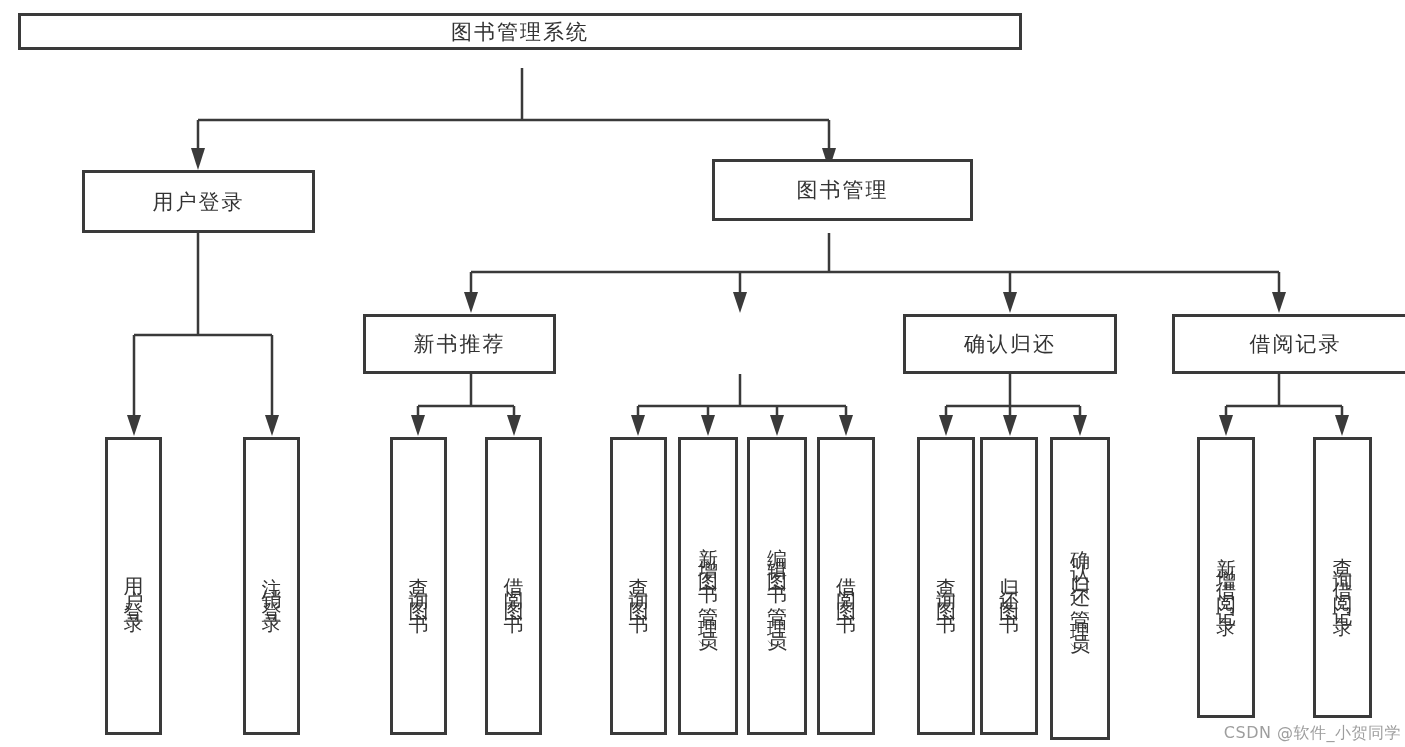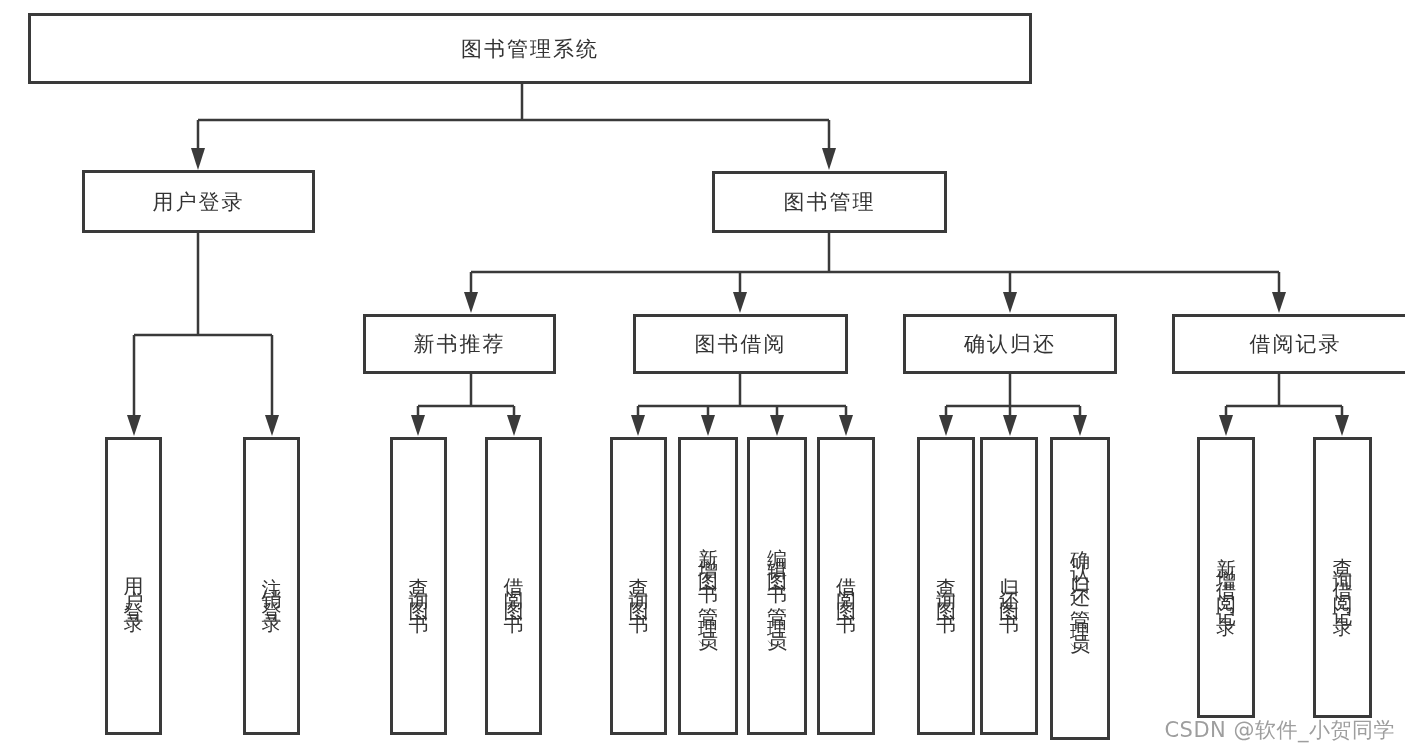--- a/index.html
+++ b/index.html
@@ -13,21 +13,21 @@
     display:flex;align-items:center;justify-content:center;
   }
   .lbl{
     font-size:21px;letter-spacing:2px;color:#333333;white-space:nowrap;
   }
   .vlbl{
     writing-mode:vertical-rl;text-orientation:mixed;
     font-size:20px;letter-spacing:12px;line-height:1.05;color:#333333;white-space:nowrap;
   }
   .watermark{
-    position:absolute;right:10px;bottom:3px;font-size:21px;color:#9e9e9e;
+    position:absolute;right:4px;bottom:3px;font-size:16px;color:#9e9e9e;
     letter-spacing:0.5px;white-space:nowrap;
   }
 </style>
 </head>
 <body>
 
 <div class="stage">
 
   <svg class="connectors" width="1405" height="747" viewBox="0 0 1405 747">
     <g stroke="#3a3a3a" stroke-width="2.5" fill="none">
@@ -62,36 +62,33 @@
       <polygon points="770,415 784,415 777,436"></polygon>
       <polygon points="839,415 853,415 846,436"></polygon>
       <polygon points="939,415 953,415 946,436"></polygon>
       <polygon points="1003,415 1017,415 1010,436"></polygon>
       <polygon points="1073,415 1087,415 1080,436"></polygon>
       <polygon points="1219,415 1233,415 1226,436"></polygon>
       <polygon points="1335,415 1349,415 1342,436"></polygon>
     </g>
   </svg>
 
-  <div class="node" style="left:28px;top:13px;width:1004px;height:71px">
+  <div class="node" style="left:18px;top:13px;width:1004px;height:37px">
     <span class="lbl">图书管理系统</span>
   </div>
 
   <div class="node" style="left:82px;top:170px;width:233px;height:63px">
     <span class="lbl">用户登录</span>
   </div>
-  <div class="node" style="left:712px;top:171px;width:235px;height:62px">
+  <div class="node" style="left:712px;top:159px;width:261px;height:62px">
     <span class="lbl">图书管理</span>
   </div>
 
   <div class="node" style="left:363px;top:314px;width:193px;height:60px">
     <span class="lbl">新书推荐</span>
-  </div>
-  <div class="node" style="left:633px;top:314px;width:215px;height:60px">
-    <span class="lbl">图书借阅</span>
   </div>
   <div class="node" style="left:903px;top:314px;width:214px;height:60px">
     <span class="lbl">确认归还</span>
   </div>
   <div class="node" style="left:1172px;top:314px;width:247px;height:60px">
     <span class="lbl">借阅记录</span>
   </div>
 
   <div class="node" style="left:105px;top:437px;width:57px;height:298px">
     <span class="vlbl">用户登录</span>

